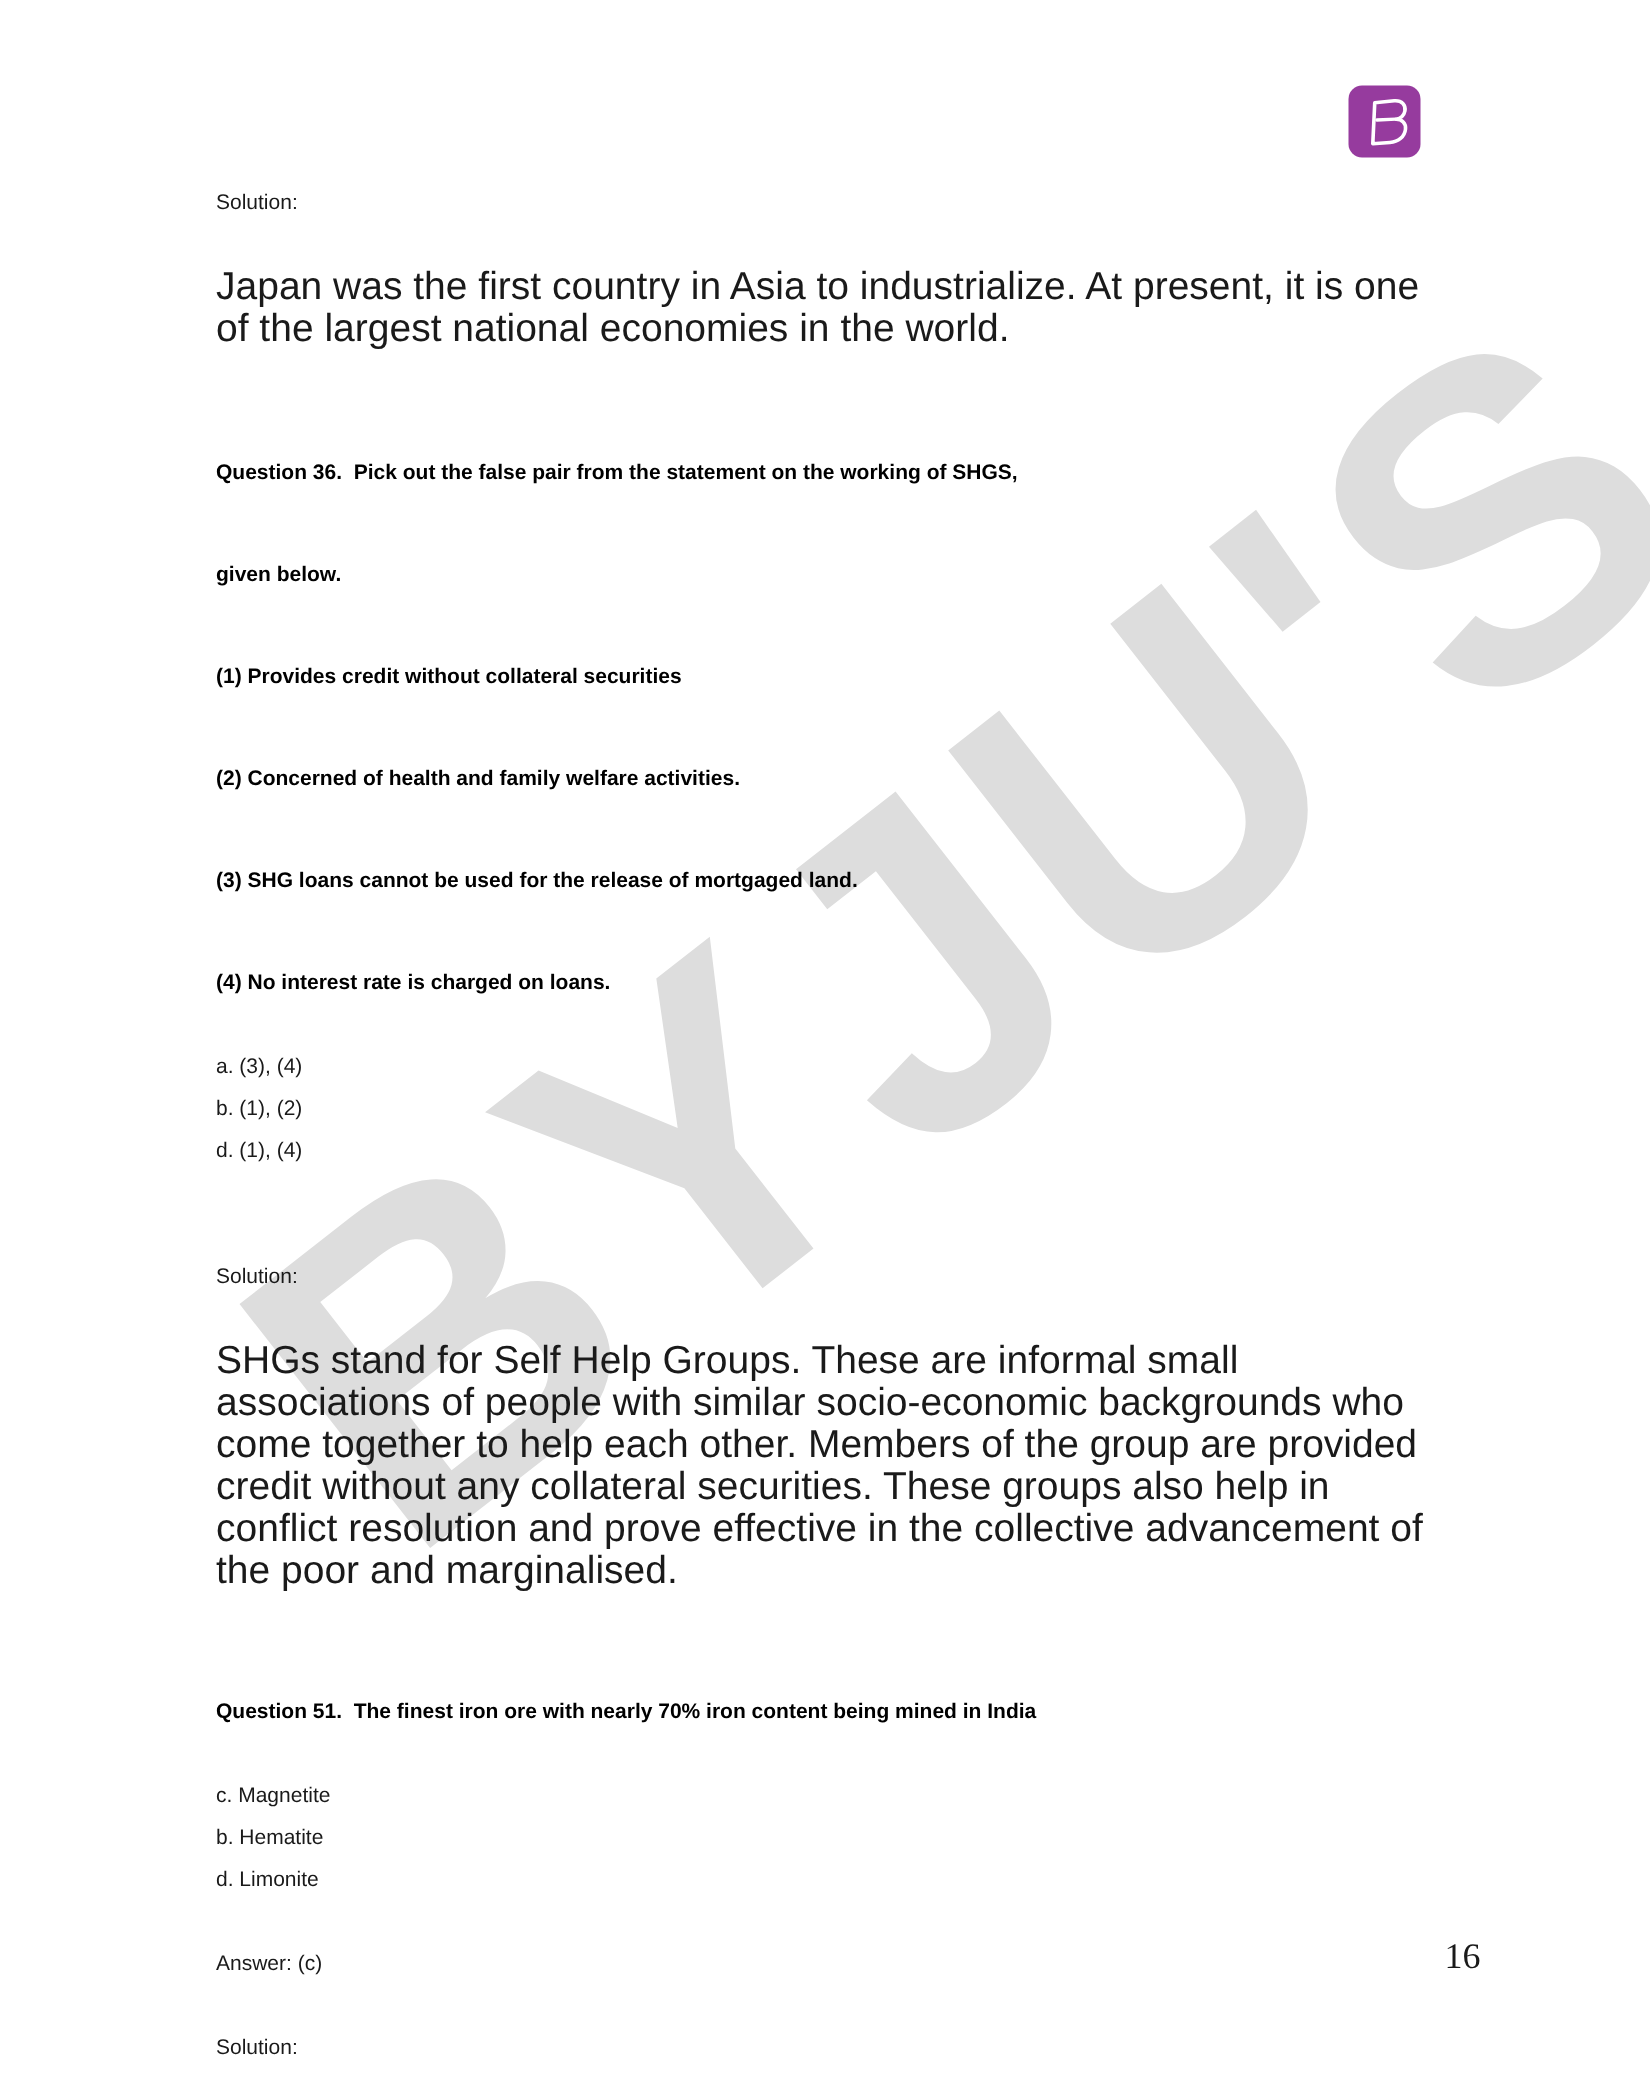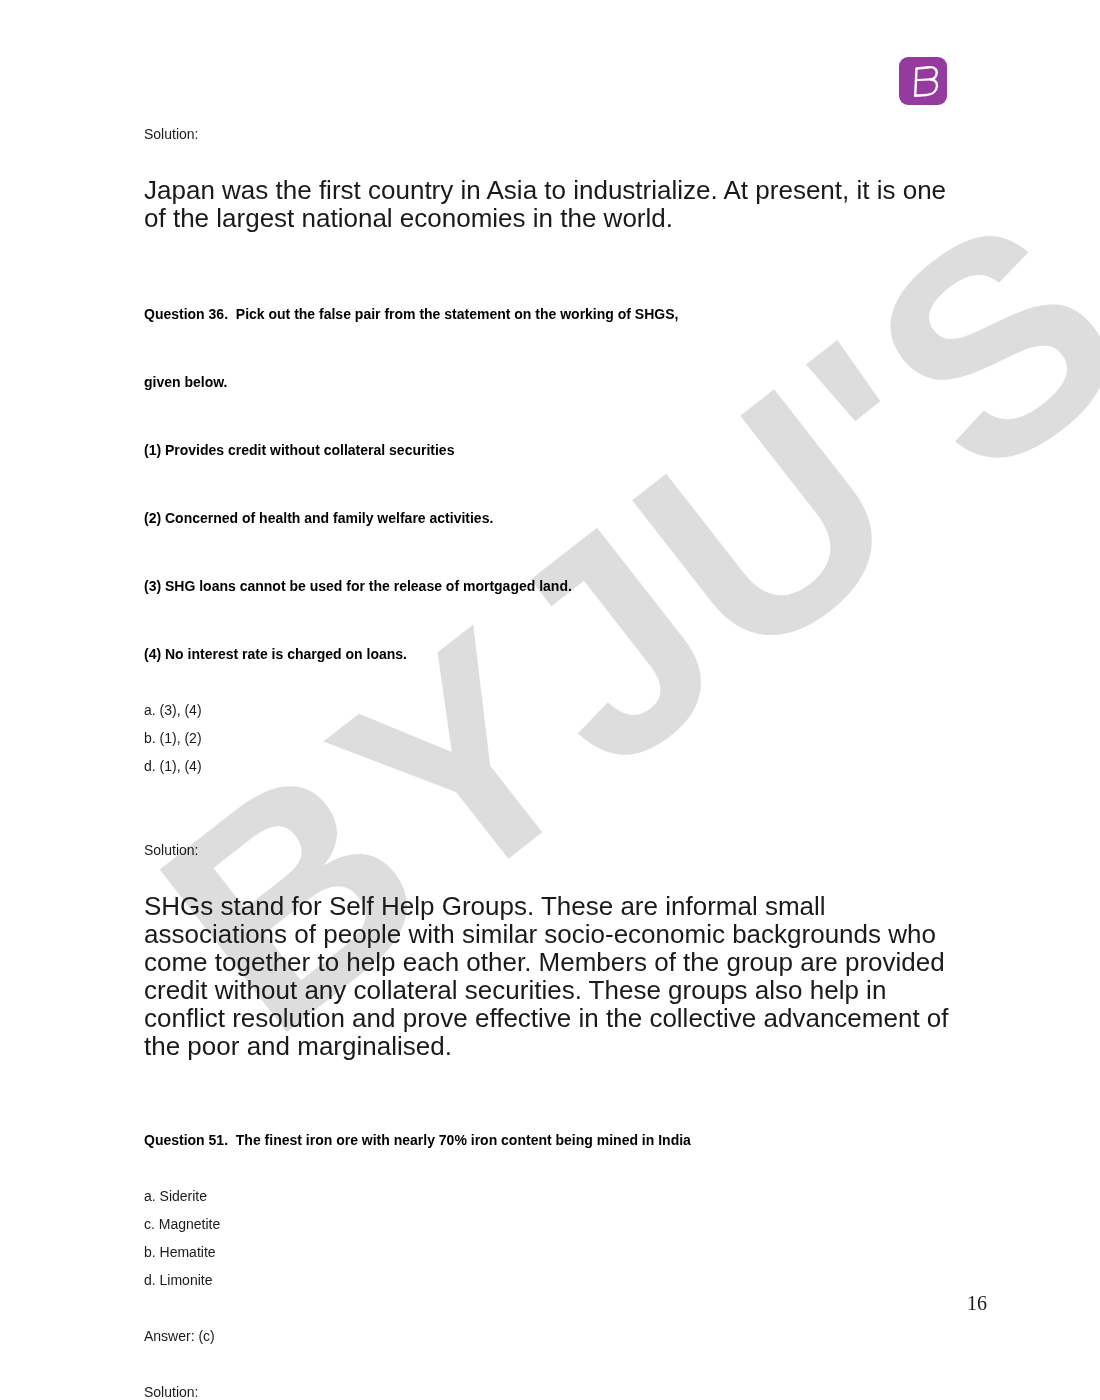--- a/index.html
+++ b/index.html
@@ -87,21 +87,21 @@
   }
   .gap-lg { height: 28px; }
   .gap-md { height: 26px; }
 
   
   .page-number {
     position: absolute;
     right: 113px;
     top: 1292px;
     font-family: "Liberation Serif", serif;
-    font-size: 20px;
+    font-size: 24px;
     color: #1a1a1a;
     z-index: 2;
   }
 </style>
 </head>
 <body>
 
 <div class="page">
 
   <div class="watermark">
@@ -148,21 +148,20 @@
     <div class="gap-lg"></div>
 
     <div class="para">SHGs stand for Self Help Groups. These are informal small associations of people with similar socio-economic backgrounds who come together to help each other. Members of the group are provided credit without any collateral securities. These groups also help in conflict resolution and prove effective in the collective advancement of the poor and marginalised.</div>
 
     <div class="gap-md"></div>
 
     <div class="line bold">Question 51.  The finest iron ore with nearly 70% iron content being mined in India</div>
 
     <div class="gap-lg"></div>
 
-    <div class="line">a. Siderite</div>
     <div class="line">c. Magnetite</div>
     <div class="line">b. Hematite</div>
     <div class="line">d. Limonite</div>
 
     <div class="gap-lg"></div>
 
     <div class="line">Answer: (c)</div>
 
     <div class="gap-lg"></div>
 

